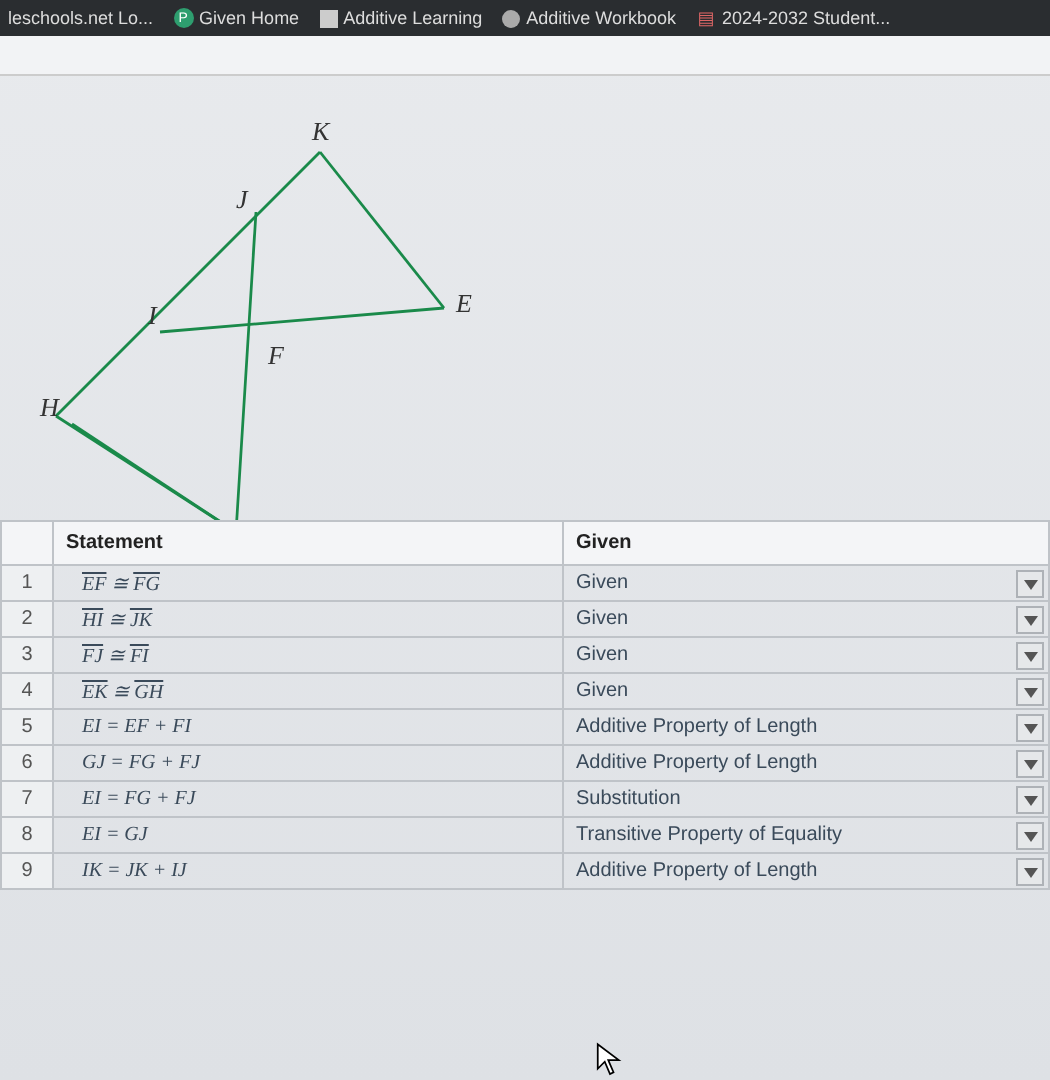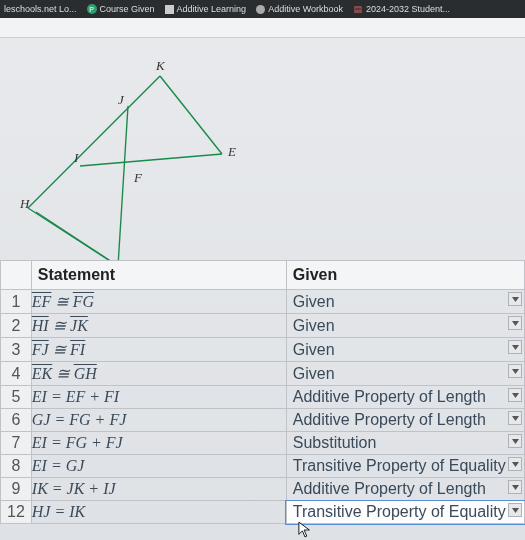--- a/index.html
+++ b/index.html
@@ -34,21 +34,21 @@
   .diagram-area {
     height: 222px;
     position: relative;
     background: transparent;
   }
   .diagram-area svg { position: absolute; top: 0; left: 0; }
   .label { position: absolute; font-style: italic; font-family: 'Times New Roman', serif; font-size: 13px; color: #333; }
   .proof-table {
     width: 100%;
     border-collapse: collapse;
-    font-size: 16px;
+    font-size: 10px;
   }
   .proof-table th {
     text-align: left;
     background: #f4f5f7;
     border: 1px solid #bfc3c8;
     padding: 5px 6px;
     font-weight: bold;
     color: #222;
   }
   .proof-table td {
@@ -61,21 +61,21 @@
   .proof-table td.num {
     text-align: center;
     width: 26px;
     background: #eef0f2;
     color: #555;
   }
   .proof-table td.stmt {
     width: 255px;
     font-family: 'Times New Roman', serif;
     font-style: italic;
-    padding-left: 0;
+    padding-left: 14px;
   }
   .reason-cell {
     position: relative;
     padding-right: 18px !important;
   }
   .reason-cell .dd {
     position: absolute;
     right: 2px; top: 2px;
     width: 14px; height: 14px;
     background: #e6e8ea;
@@ -95,21 +95,21 @@
 </style>
 </head>
 <body>
 
 <div class="top-bar">
   <div class="item">
     <span>leschools.net Lo...</span>
   </div>
   <div class="item">
     <span class="icon" style="background:#2e9e6f;border-radius:50%;color:#fff;font-size:7px;">P</span>
-    <span>Course Given</span>
+    <span>Given Home</span>
   </div>
   <div class="item">
     <span class="icon" style="background:#ccc;width:9px;height:9px;"></span>
     <span>Additive Learning</span>
   </div>
   <div class="item">
     <span class="icon" style="background:#aaa;border-radius:50%;width:9px;height:9px;"></span>
     <span>Additive Workbook</span>
   </div>
   <div class="item">
@@ -224,28 +224,19 @@
         </tr>
         <tr>
           <td class="num">9</td>
           <td class="stmt">IK = JK + IJ</td>
           <td class="reason-cell"><span>Additive Property of Length</span><span class="dd">
               <svg width="7" height="5">
                 <path d="M0 0 L7 0 L3.5 5 Z" fill="#555"></path>
               </svg>
             </span></td>
         </tr>
-        <tr>
-          <td class="num">12</td>
-          <td class="stmt">HJ = IK</td>
-          <td class="reason-cell selected"><span>Transitive Property of Equality</span><span class="dd">
-              <svg width="7" height="5">
-                <path d="M0 0 L7 0 L3.5 5 Z" fill="#555"></path>
-              </svg>
-            </span></td>
-        </tr>
       </tbody>
 </table>
 </div>
 
 <svg class="cursor" style="left:298px; top:521px;" viewBox="0 0 16 20">
   <path d="M1 1 L1 15 L5 11 L8 18 L10 17 L7 10 L13 10 Z" fill="#fff" stroke="#000" stroke-width="1"></path>
 </svg>
 
 </body></html>

